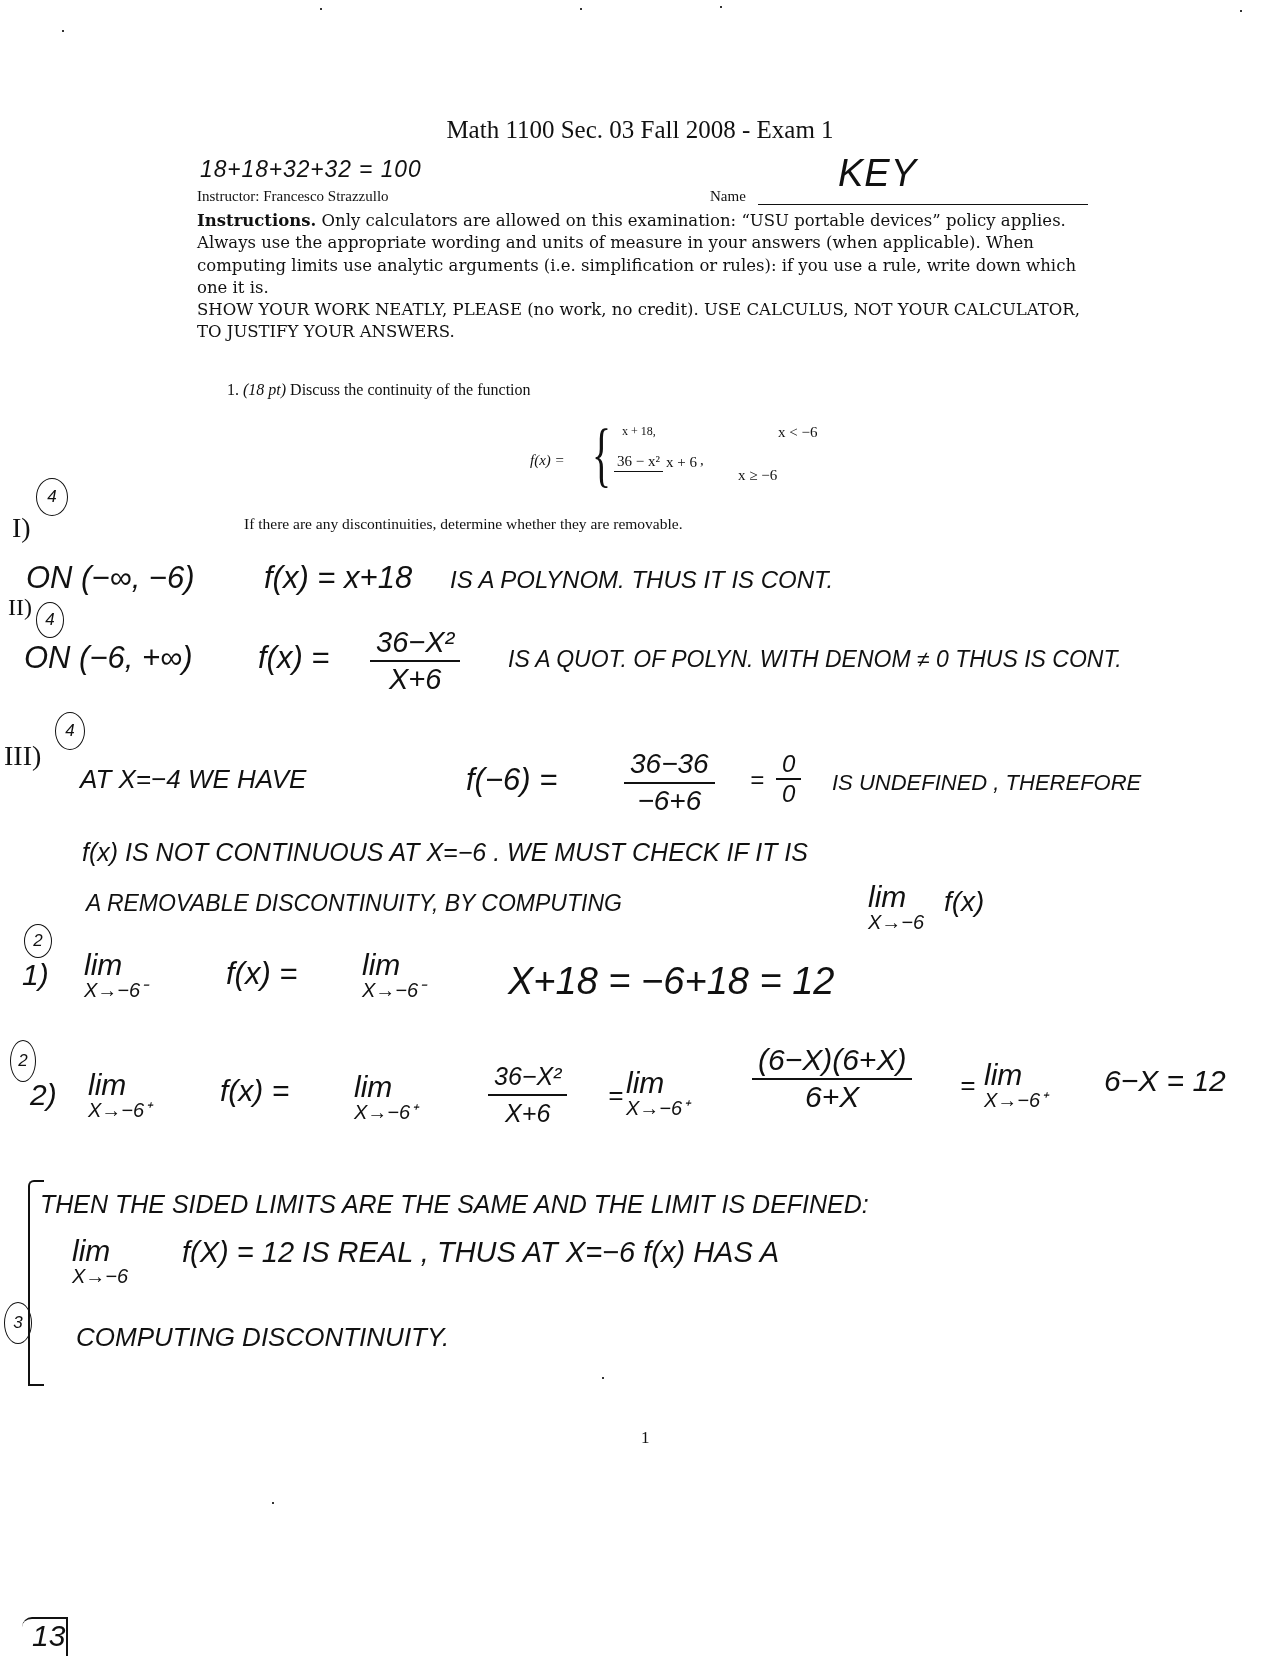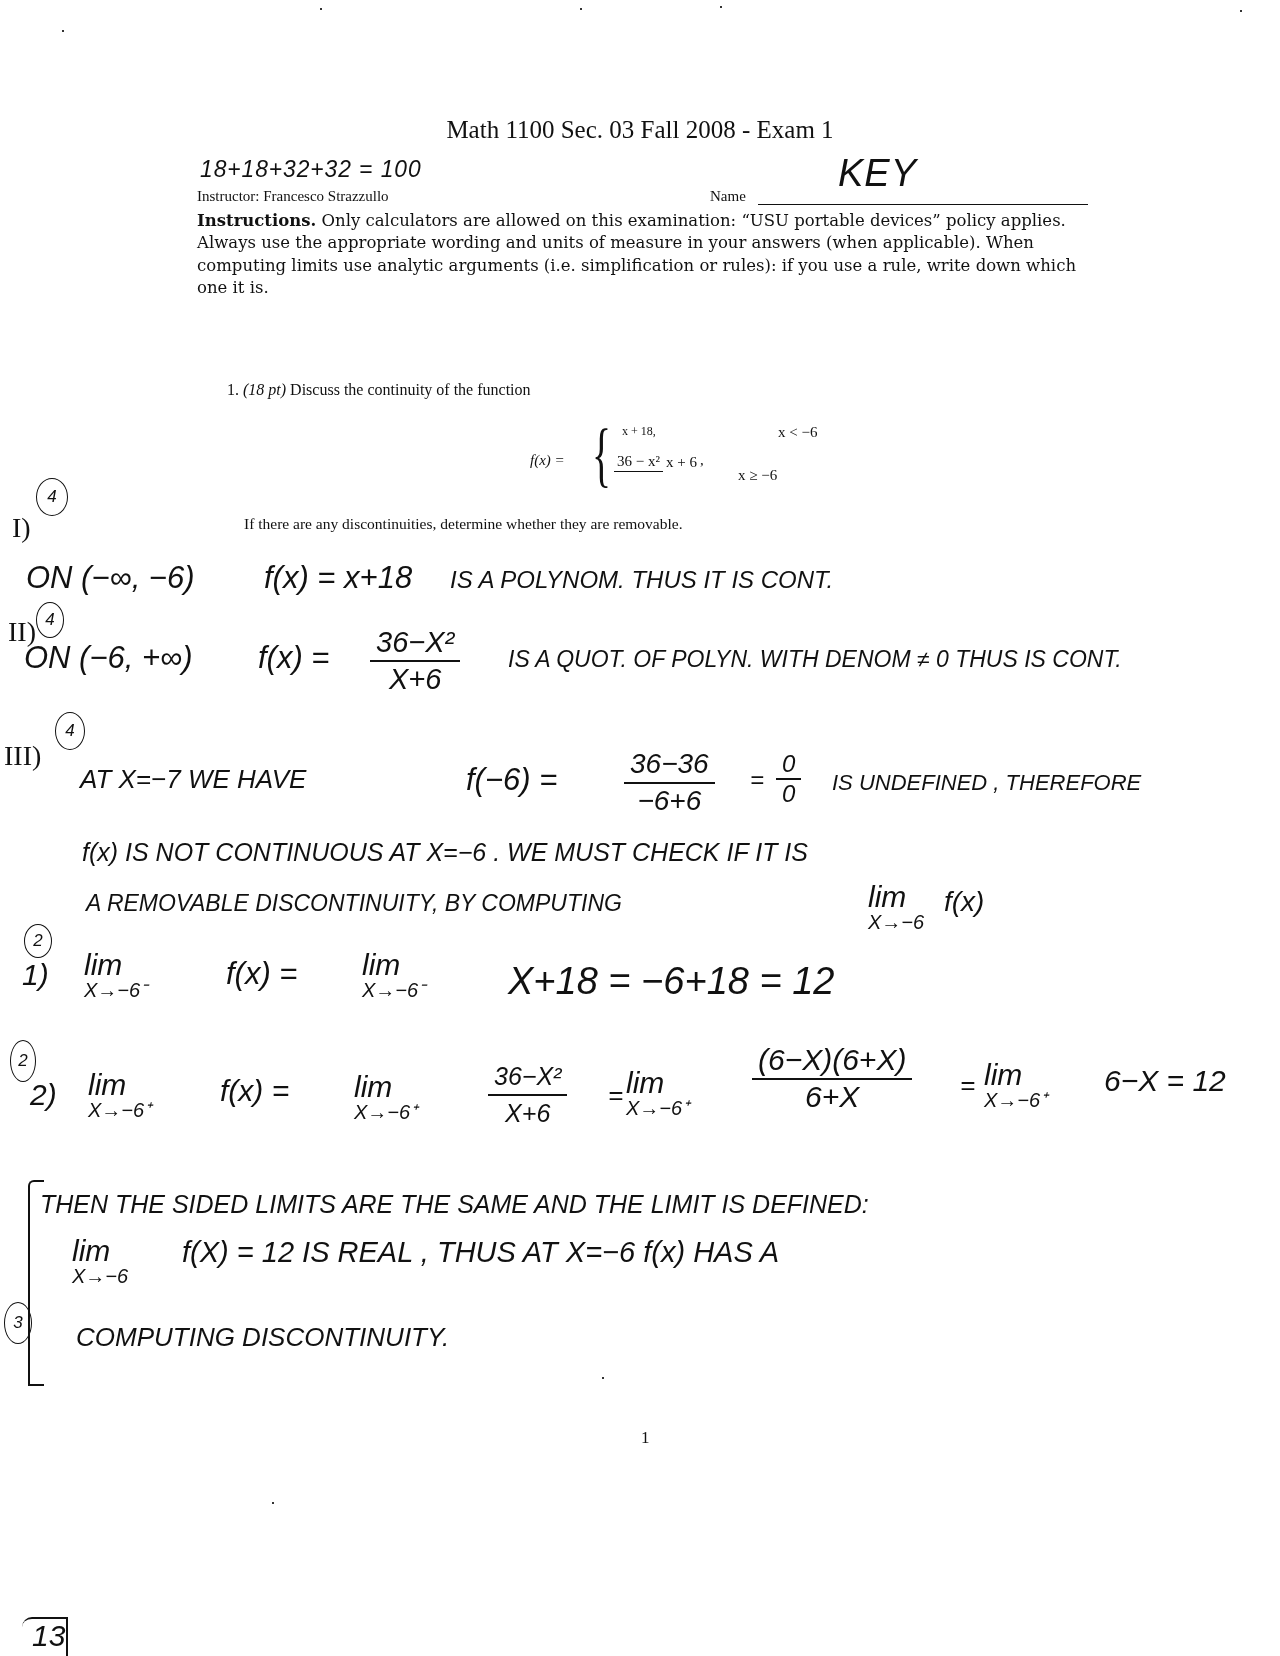--- a/index.html
+++ b/index.html
@@ -56,20 +56,21 @@
 
 <div class="abs tex" id="title">Math 1100 Sec. 03 Fall 2008 - Exam 1</div>
 <div class="abs hand" id="score-sum">18+18+32+32 = 100</div>
 <div class="abs tex" id="instructor">Instructor: Francesco Strazzullo</div>
 <div class="abs tex" id="name-label">Name</div>
 <div class="abs" id="name-line"></div>
 <div class="abs hand" id="name-value">KEY</div>
 
 <div class="abs serif" id="instructions">
   <span class="bold">Instructions.</span><span> Only calculators are allowed on this examination: “USU portable devices” policy applies. Always use the appropriate wording and units of measure in your answers (when applicable). When computing limits use analytic arguments (i.e. simplification or rules): if you use a rule, write down which one it is.</span><br>
+  <span>SHOW YOUR WORK NEATLY, PLEASE (no work, no credit). USE CALCULUS, NOT YOUR CALCULATOR, TO JUSTIFY YOUR ANSWERS.</span>
 </div>
 
 <div class="abs tex" id="q1">
   <span>1.</span>
   <span class="pts">(18 pt)</span>
   <span>Discuss the continuity of the function</span>
 </div>
 
 <div class="abs tex" id="fx-label">f(x) =</div>
 <div class="abs tex" id="brace">{</div>
@@ -84,32 +85,32 @@
 <div class="abs tex" id="case2-cond">x ≥ −6</div>
 <div class="abs tex" id="removable-q">If there are any discontinuities, determine whether they are removable.</div>
 
 <div class="circ" style="left:36px;top:478px;width:30px;height:36px;">4</div>
 <div class="roman" style="left:12px;top:512px;">I)</div>
 <div class="h" style="left:26px;top:560px;font-size:31px;">ON (−∞, −6)</div>
 <div class="h" style="left:264px;top:560px;font-size:31px;">f(x) = x+18</div>
 <div class="h" style="left:450px;top:566px;font-size:24px;">IS A POLYNOM. THUS IT IS CONT.</div>
 
 <div class="circ" style="left:36px;top:602px;width:26px;height:34px;">4</div>
-<div class="roman" style="left:8px;top:616px;font-size:28px;">II)</div>
+<div class="roman" style="left:8px;top:594px;font-size:24px;">II)</div>
 <div class="h" style="left:24px;top:640px;font-size:31px;text-align:center;">ON (−6, +∞)</div>
 <div class="h" style="left:258px;top:640px;font-size:31px;">f(x) =</div>
 <div class="hfrac" style="left:370px;top:624px;font-size:29px;">
   <span class="num">36−X²</span>
   <span class="den">X+6</span>
 </div>
 <div class="h" style="left:508px;top:646px;font-size:23px;">IS A QUOT. OF POLYN. WITH DENOM ≠ 0 THUS IS CONT.</div>
 
 <div class="circ" style="left:55px;top:712px;width:28px;height:36px;">4</div>
 <div class="roman" style="left:4px;top:740px;">III)</div>
-<div class="h" style="left:80px;top:764px;font-size:26px;">AT X=−7  WE HAVE</div>
+<div class="h" style="left:80px;top:764px;font-size:26px;">AT X=−4  WE HAVE</div>
 <div class="h" style="left:466px;top:762px;font-size:31px;">f(−6) =</div>
 <div class="hfrac" style="left:624px;top:746px;font-size:28px;">
   <span class="num">36−36</span>
   <span class="den">−6+6</span>
 </div>
 <div class="h" style="left:750px;top:766px;font-size:24px;">=</div>
 <div class="hfrac" style="left:776px;top:750px;font-size:24px;">
   <span class="num" style="border-bottom-width:2px;line-height:28px;">0</span>
   <span class="den" style="line-height:28px;">0</span>
 </div>

